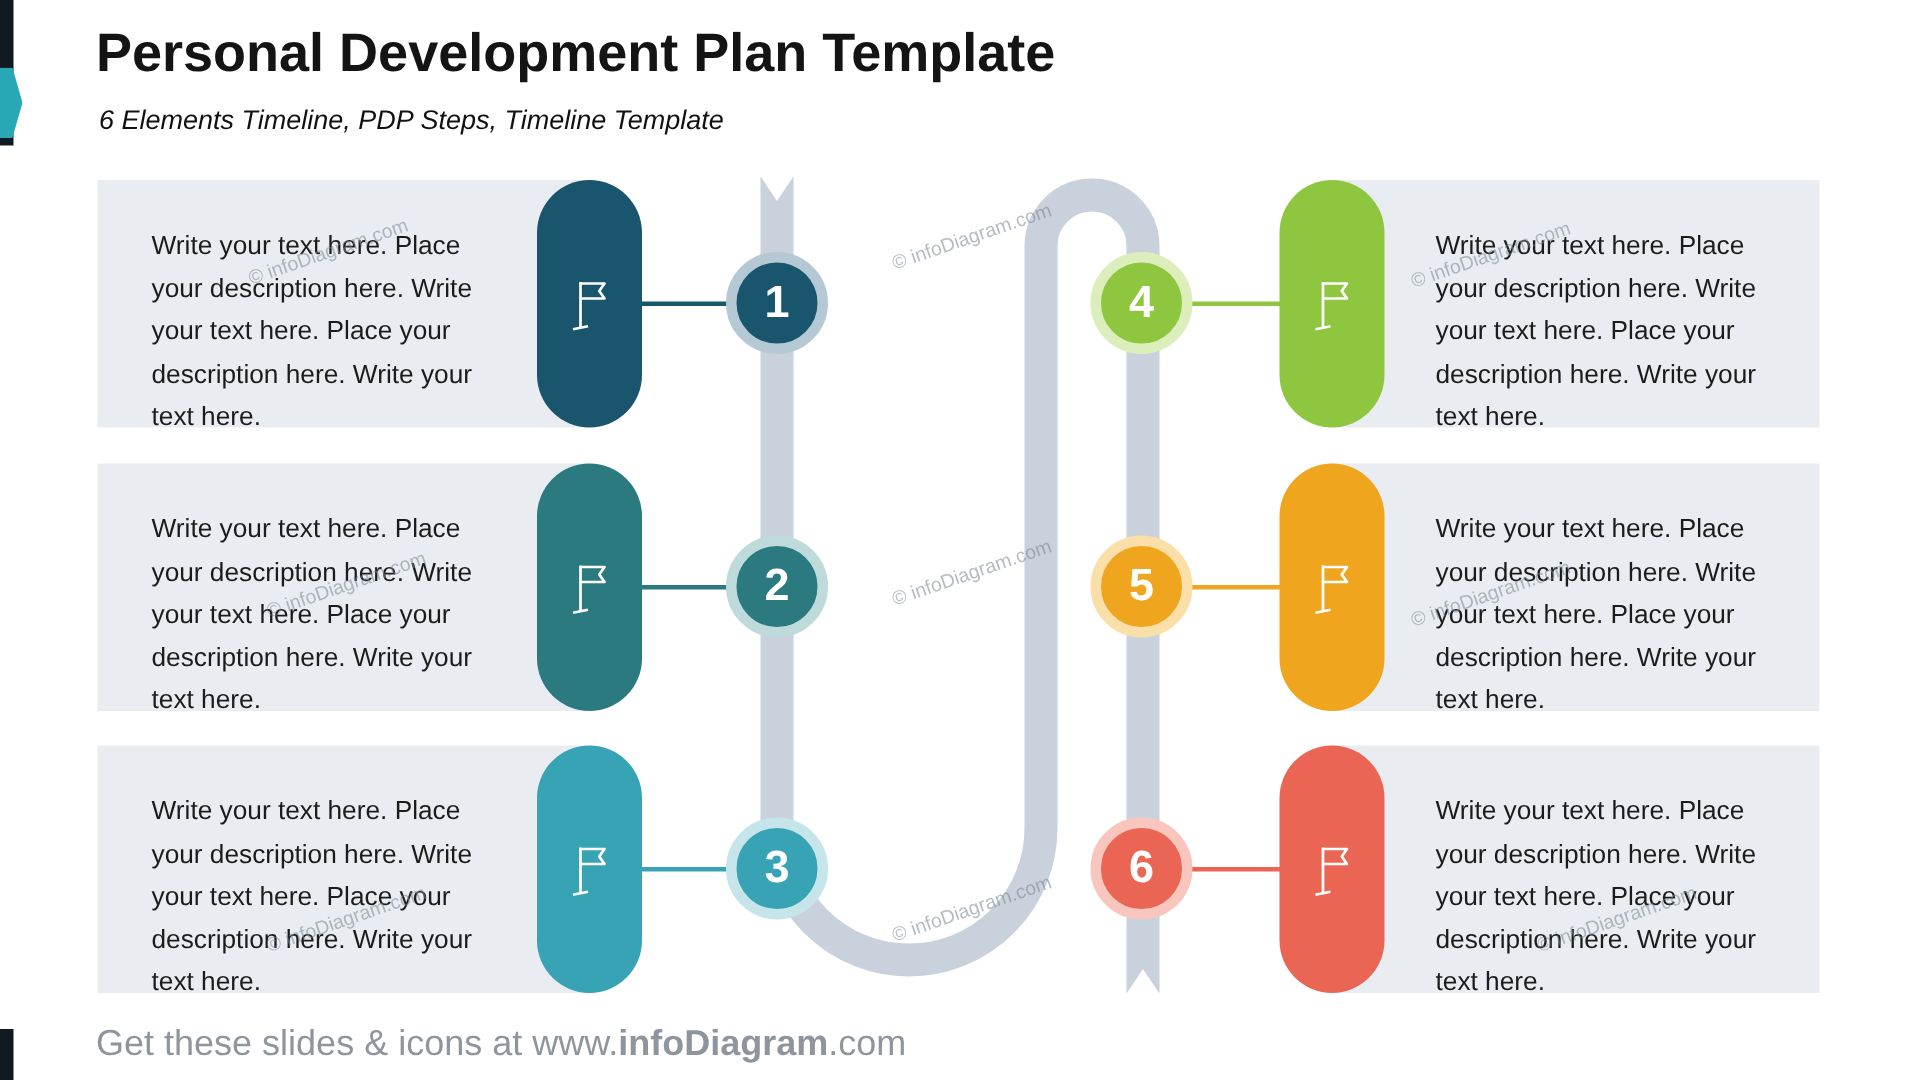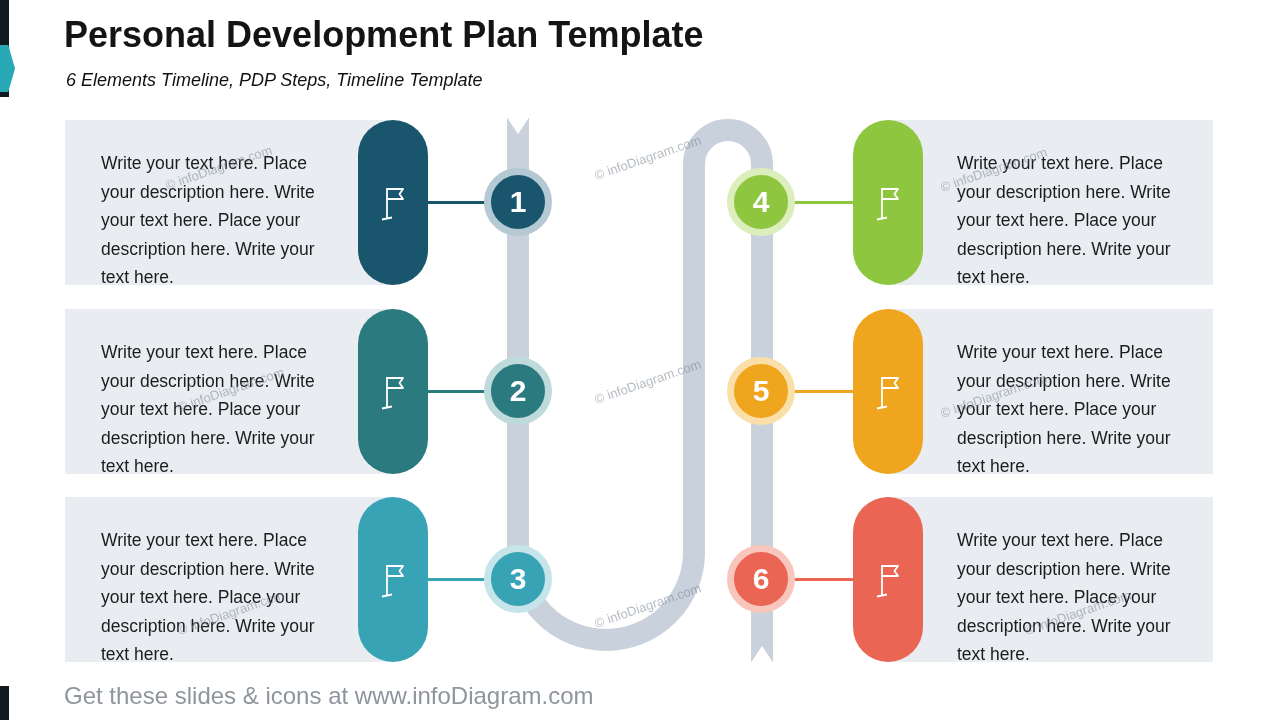--- a/index.html
+++ b/index.html
@@ -28,21 +28,21 @@
           display:flex; align-items:center; justify-content:center; }
   .connector { position:absolute; height:3px; z-index:2; }
   .node { position:absolute; width:54px; height:54px; border:7px solid #ccc; border-radius:50%;
           z-index:4; display:flex; align-items:center; justify-content:center; }
   .node-num { color:#ffffff; font-size:30px; font-weight:bold; }
 
   .wm { position:absolute; font-size:13px; color:rgba(122,133,144,0.55);
         transform:rotate(-19deg); white-space:nowrap; z-index:5; }
 
   .footer { position:absolute; left:64px; top:682px; font-size:24px; color:#8f959d; z-index:2; }
-  .footer .b { font-weight:normal; }
+  .footer .b { font-weight:bold; }
 </style>
 </head>
 <body>
 
 <div class="title">Personal Development Plan Template</div>
 <div class="subtitle">6 Elements Timeline, PDP Steps, Timeline Template</div>
 
 <div class="edge-bar-top" style="background: rgb(18, 26, 33);"></div>
 <div class="edge-marker" style="background: rgb(40, 167, 181);"></div>
 <div class="edge-bar-bottom" style="background: rgb(18, 26, 33);"></div>

